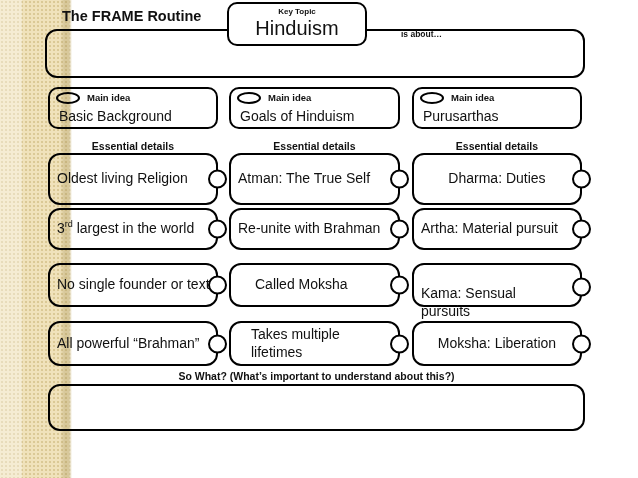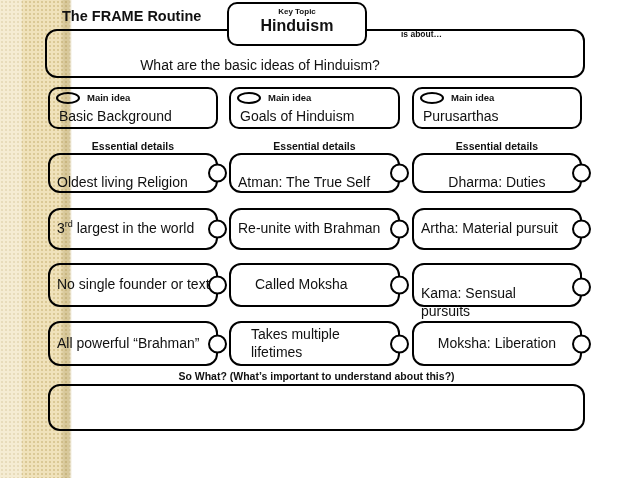--- a/index.html
+++ b/index.html
@@ -24,21 +24,21 @@
   }
   .title {
     position:absolute; left:62px; top:8px; font-size:14.5px; font-weight:bold;
   }
   .key-topic-box {
     position:absolute; left:227px; top:2px; width:140px; height:44px;
     border:2.5px solid #000; border-radius:10px; background:#fff; z-index:3;
     text-align:center;
   }
   .kt-label { font-size:8px; font-weight:bold; margin-top:3px; }
-  .kt-value { font-size:16px; font-weight:bold; margin-top:1px; }
+  .kt-value { font-size:20px; font-weight:normal; margin-top:1px; }
   .big-box { left:45px; top:29px; width:540px; height:49px; z-index:1; }
   .is-about {
     position:absolute; left:401px; top:29px; font-size:8.5px; font-weight:bold; z-index:4;
   }
   .question {
     position:absolute; left:45px; top:57px; width:430px; text-align:center;
     font-size:14px; z-index:2;
   }
   .mi-box { top:87px; height:42px; border-radius:10px; }
   .mi-box .oval {
@@ -60,21 +60,21 @@
   }
   .knob {
     position:absolute; right:-11px; top:50%; transform:translateY(-50%);
     width:19px; height:19px; border:2.5px solid #000; border-radius:50%;
     background:#fff; z-index:2;
   }
   .detail .txt { position:relative; z-index:1; line-height:1.25; }
   .col0 { left:48px;  width:170px; }
   .col1 { left:229px; width:171px; }
   .col2 { left:412px; width:170px; }
-  .row0 { top:153px; height:40px;align-items:flex-end; }
+  .row0 { top:153px; height:52px; }
   .row1 { top:208px; height:42px; }
   .row2 { top:263px; height:44px; }
   .row3 { top:321px; height:45px; }
   .pad13 { padding-left:24px; }
   .pad20 { padding-left:20px; }
   .centered { justify-content:center; padding-left:0; }
   .top-start { align-items:flex-start; padding-top:20px; }
   .kama { padding-right:58px; }
   sup { font-size:9px; vertical-align:super; line-height:0; }
   .so-what {
@@ -91,21 +91,20 @@
 
   <div class="title">The FRAME Routine</div>
 
   <div class="key-topic-box">
     <div class="kt-label">Key Topic</div>
     <div class="kt-value">Hinduism</div>
   </div>
 
   <div class="box big-box"></div>
   <div class="is-about">is about…</div>
-  <div class="question">What are the basic ideas of Hinduism?</div>
 
   <div class="box mi-box col0">
     <span class="oval"></span>
     <span class="mi-label">Main idea</span>
     <span class="mi-text">Basic Background</span>
   </div>
   <div class="box mi-box col1">
     <span class="oval"></span>
     <span class="mi-label">Main idea</span>
     <span class="mi-text">Goals of Hinduism</span>

